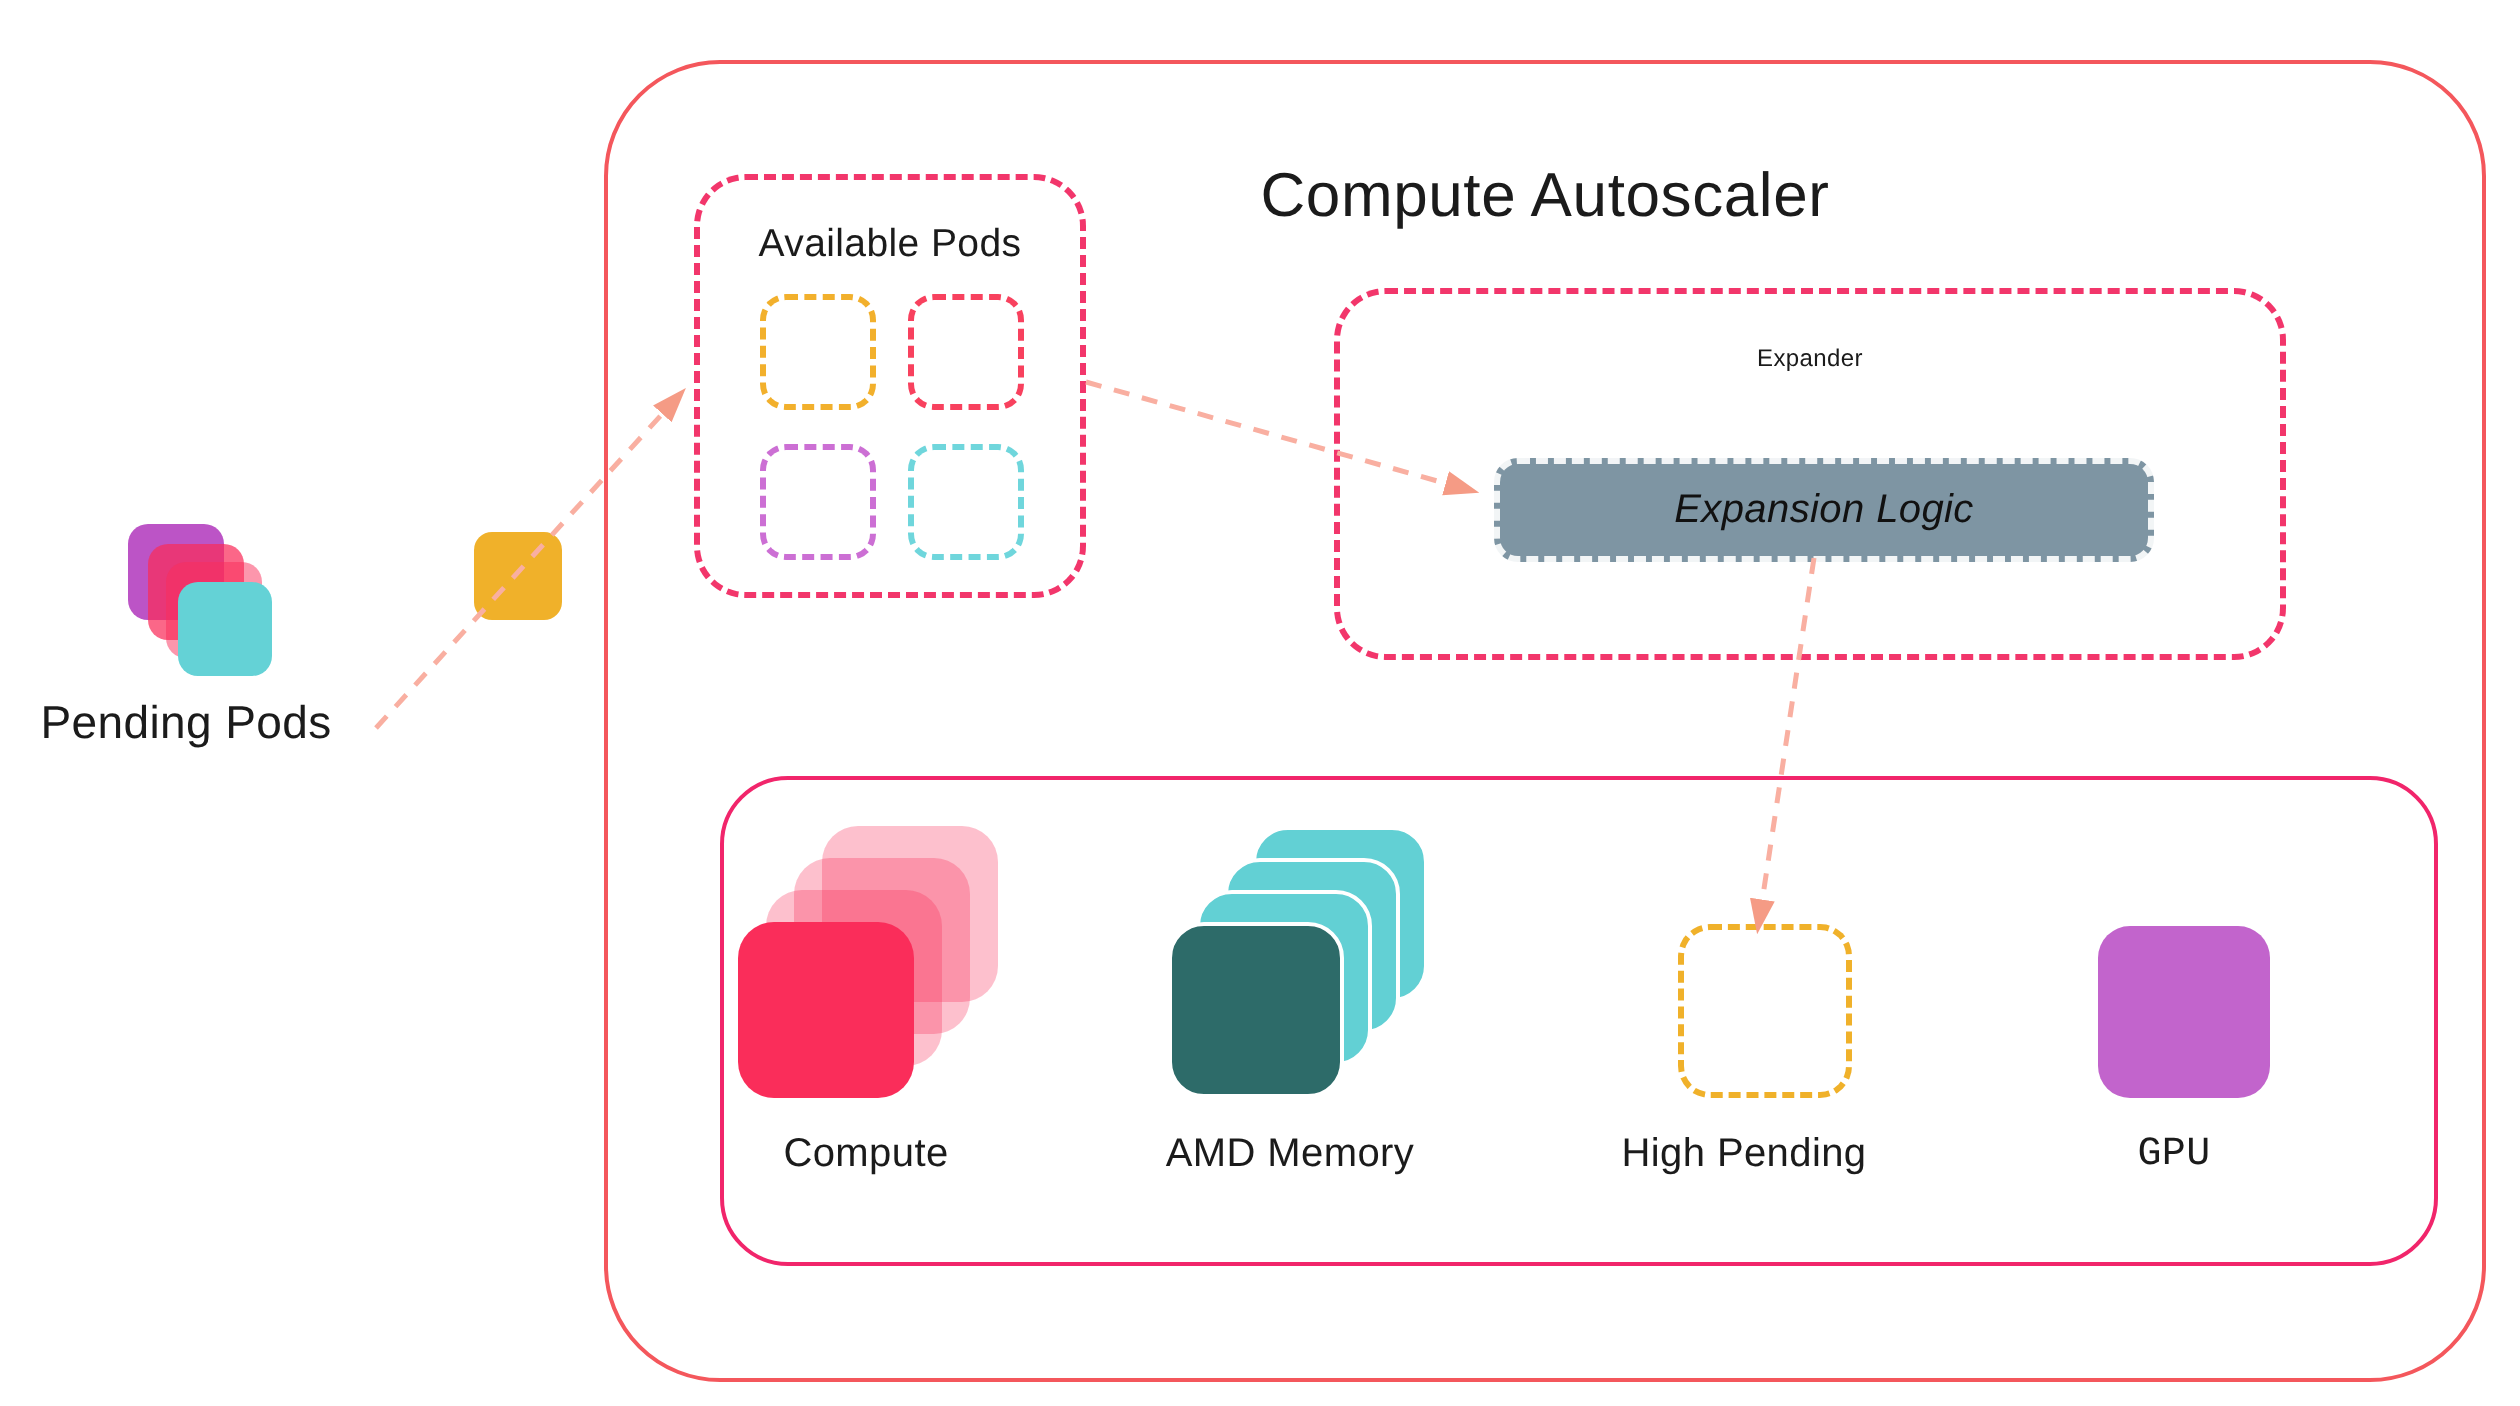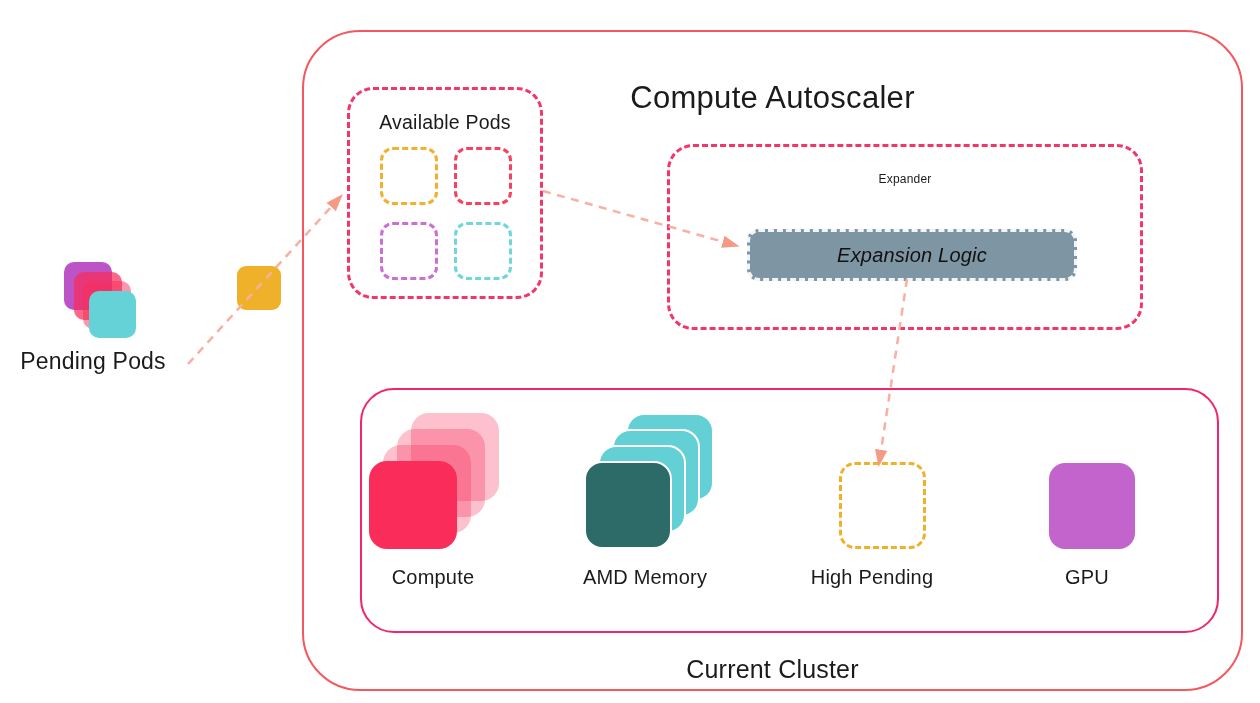--- a/index.html
+++ b/index.html
@@ -109,24 +109,23 @@
         <div class="layer teal-back" style="left: 0px; top: 48px; background-color: rgb(45, 107, 105);"></div>
       </div>
 
       <div class="sq dashed-pool" style="left: 477px; top: 72px; border-color: rgb(240, 177, 42);"></div>
 
       <div class="sq solid-pool" style="left: 687px; top: 73px; background-color: rgb(194, 100, 204);"></div>
 
       <div class="txt pool-label" style="left:1px;">Compute</div>
       <div class="txt pool-label" style="left:213px;">AMD Memory</div>
       <div class="txt pool-label" style="left:440px;">High Pending</div>
-      <div class="txt pool-label" style="left:655px;">GPU</div>
+      <div class="txt pool-label" style="left:655px;font-family:Liberation Mono, monospace;">GPU</div>
     </div>
 
-    <div class="txt cc-title">Current Cluster</div>
   </div>
 
   <svg class="arrows" viewBox="0 0 1260 703">
     <defs>
       <marker id="ah" markerWidth="8" markerHeight="6" refX="0.5" refY="3" orient="auto">
         <path d="M0,0.5 L7,3 L0,5.5 Z" fill="#F59B85"></path>
       </marker>
     </defs>
     <path d="M188,364 L332,206" fill="none" stroke="#F9AFA1" stroke-width="2.5" stroke-dasharray="8 6.5" marker-end="url(#ah)"></path>
     <path d="M543,191 L724,242" fill="none" stroke="#F9AFA1" stroke-width="2.5" stroke-dasharray="8 6.5" marker-end="url(#ah)"></path>

